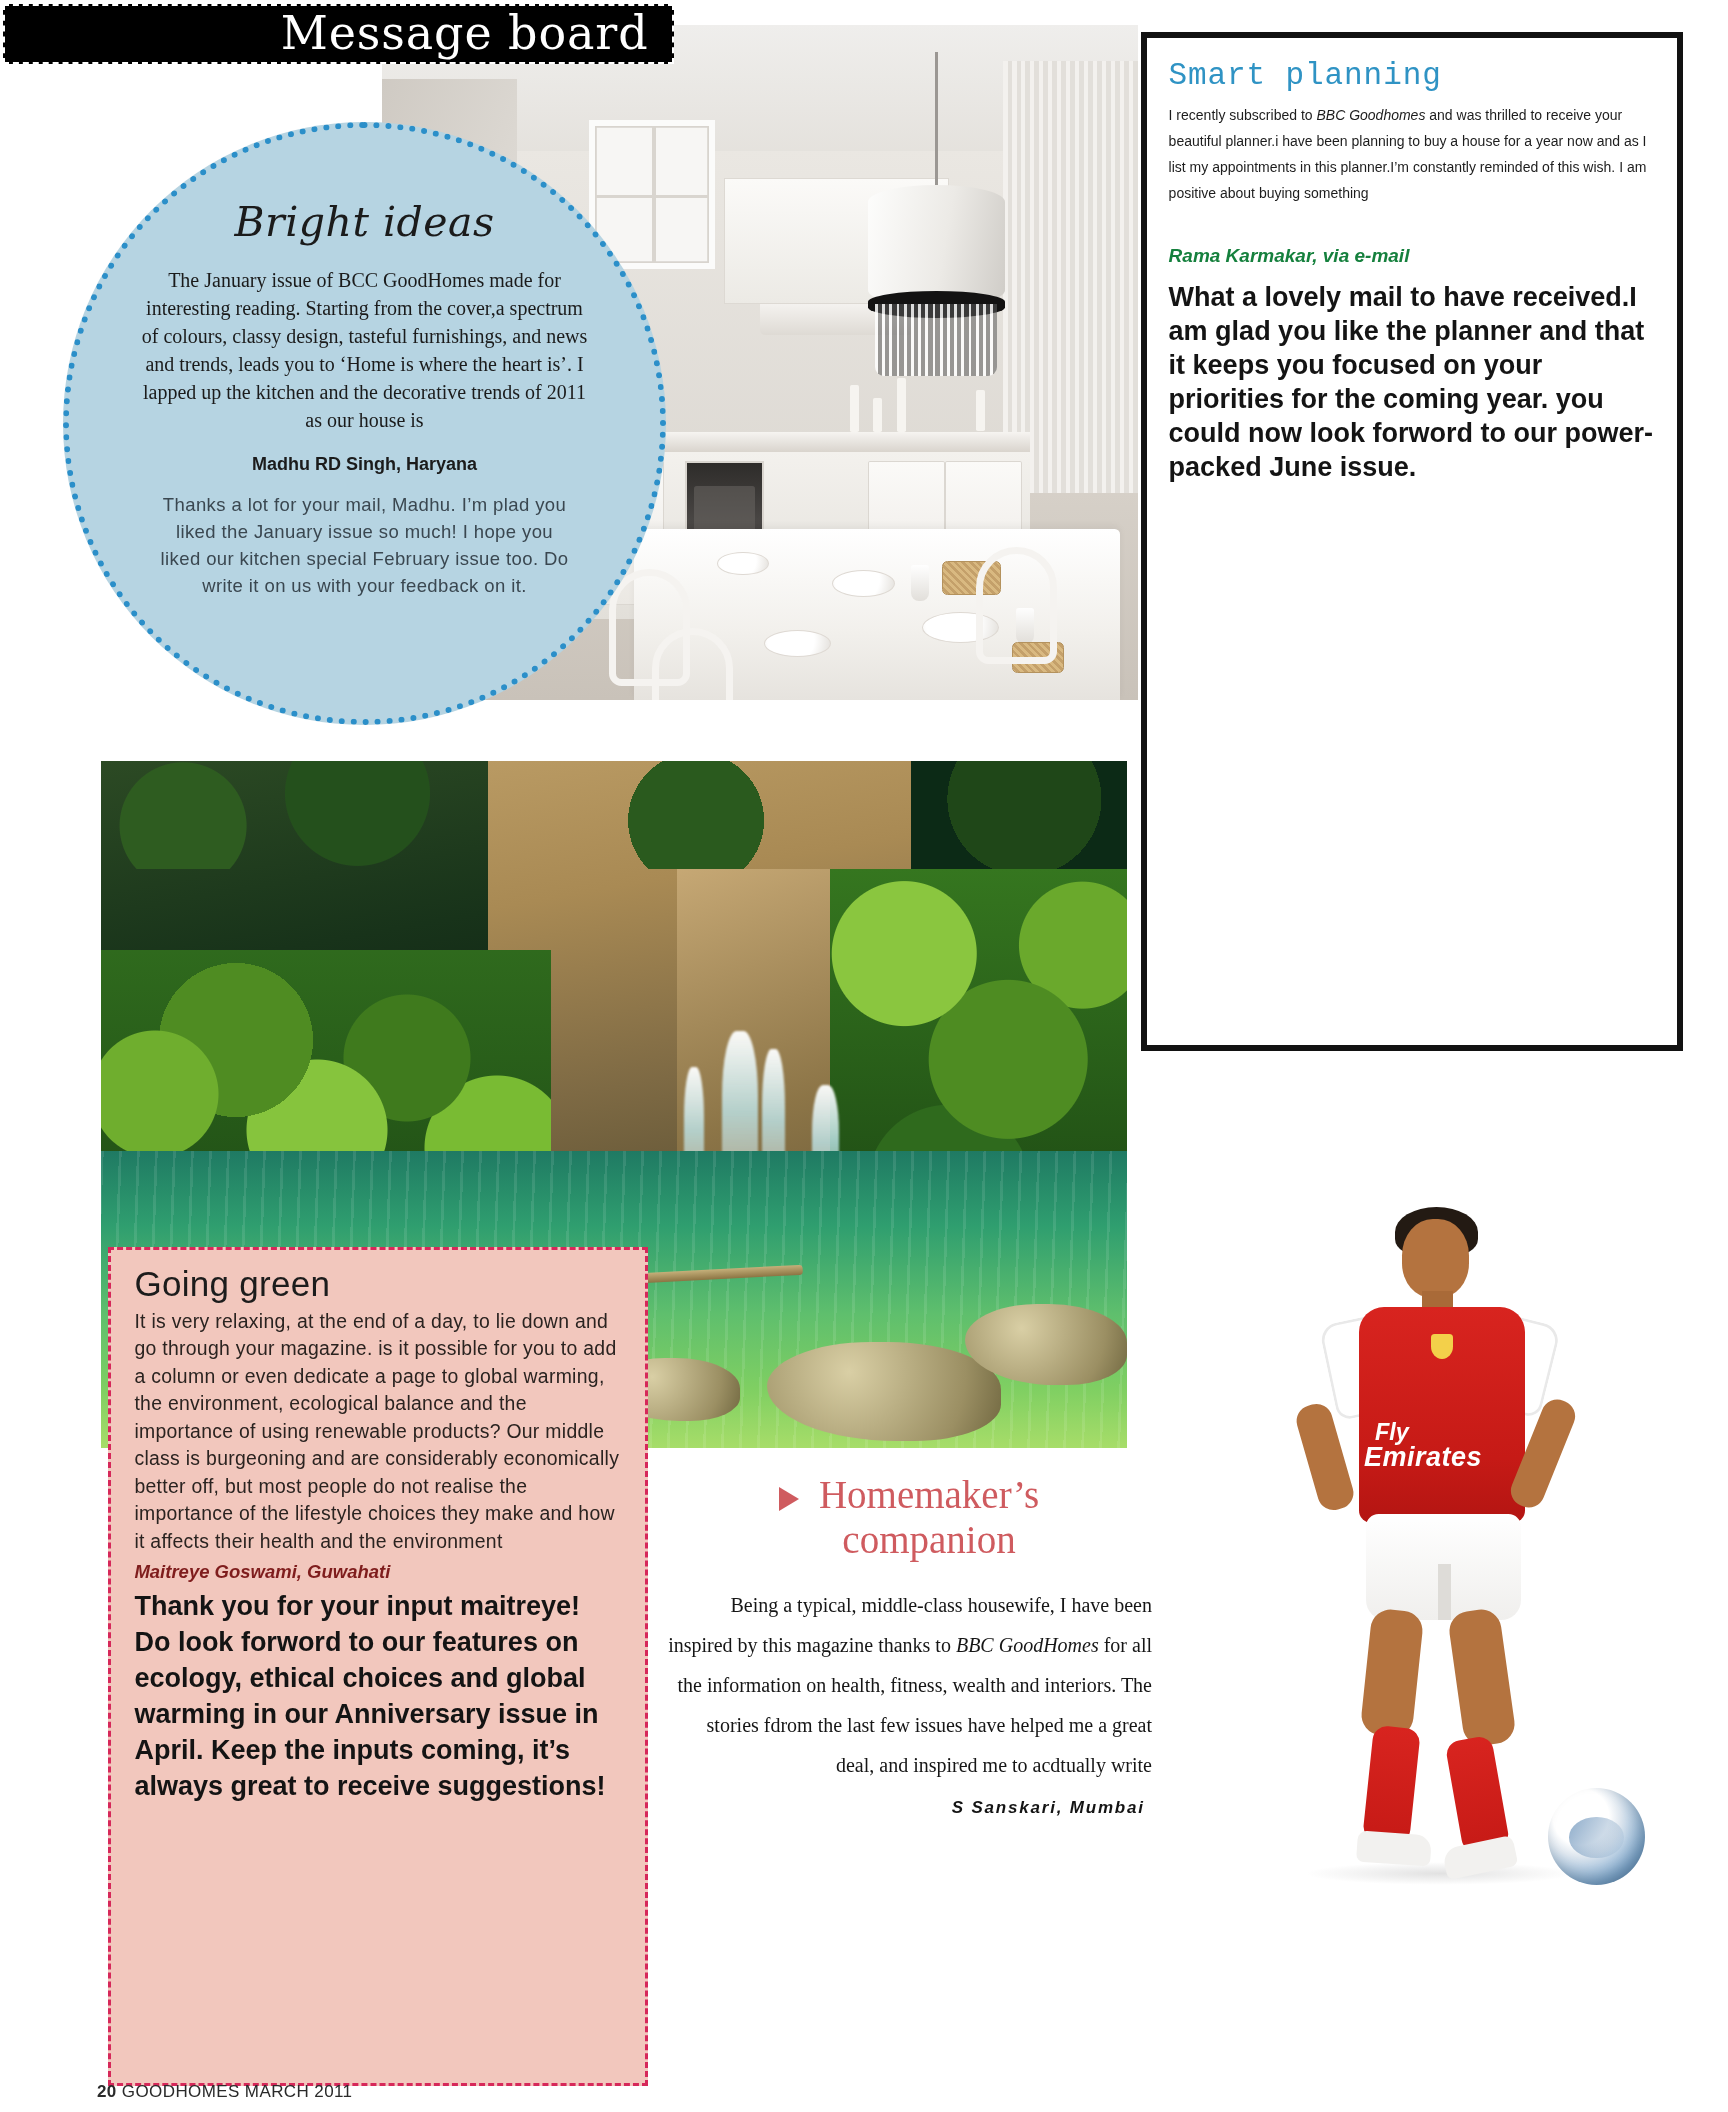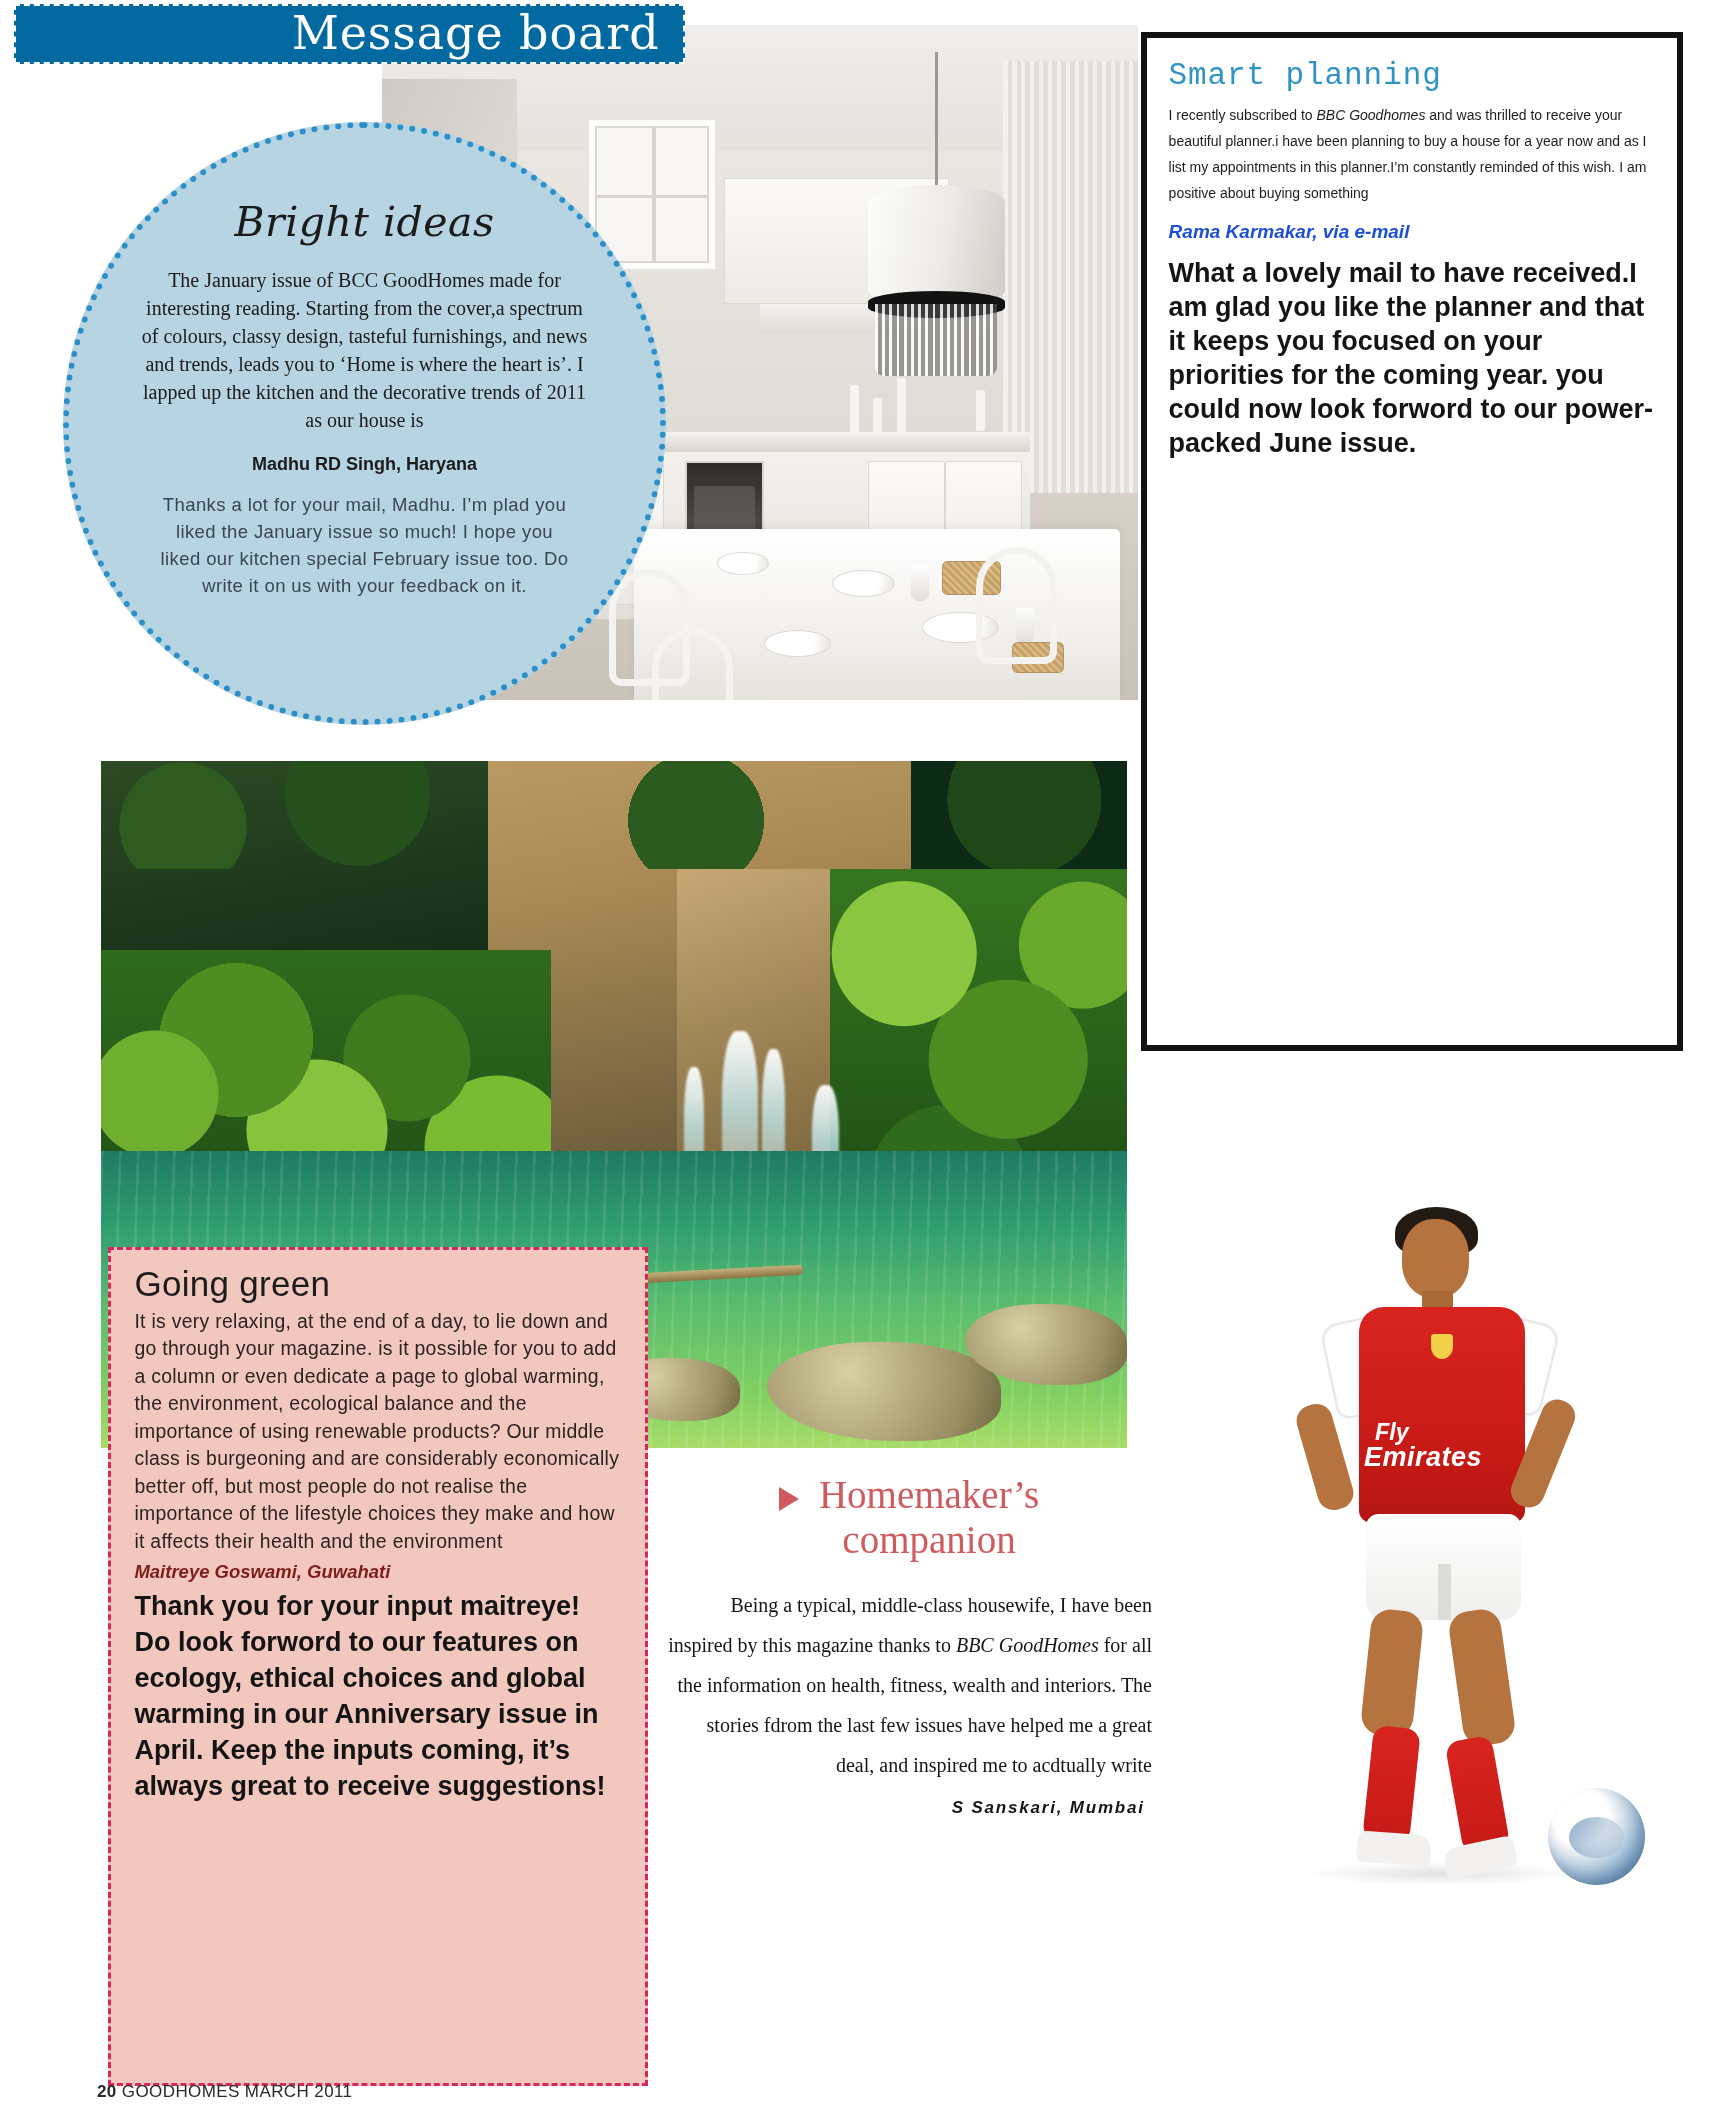--- a/index.html
+++ b/index.html
@@ -13,25 +13,25 @@
   #page {
     position: relative;
     width: 1728px;
     height: 2113px;
     background: #ffffff;
   }
 
   
   .masthead {
     position: absolute;
-    left: 14px;
+    left: 3px;
     top: 3.6px;
     width: 671px;
     height: 60px;
-    background: #0369a1;
+    background: #000000;
     border: 2.7px dashed #ffffff;
     z-index: 40;
   }
   .masthead-title {
     position: absolute;
     right: 23.4px;
     top: 50%;
     transform: translateY(-52%);
     color: #ffffff;
     font-family: "DejaVu Serif", serif;
@@ -233,26 +233,26 @@
     margin-bottom: 9px;
   }
   .smart-body {
     font-family: "Liberation Sans", sans-serif;
     font-size: 14px;
     line-height: 26px;
     color: #1d1d1d;
   }
   .smart-body em { font-style: italic; }
   .smart-sign {
-    margin-top: 15px;
+    margin-top: 39px;
     font-family: "Liberation Sans", sans-serif;
     font-weight: bold;
     font-style: italic;
     font-size: 19px;
-    color: #1d4ed8;
+    color: #15803d;
   }
   .smart-reply {
     margin-top: 12.6px;
     font-family: "Liberation Sans", sans-serif;
     font-weight: bold;
     font-size: 27px;
     line-height: 34px;
     color: #141414;
   }
 

